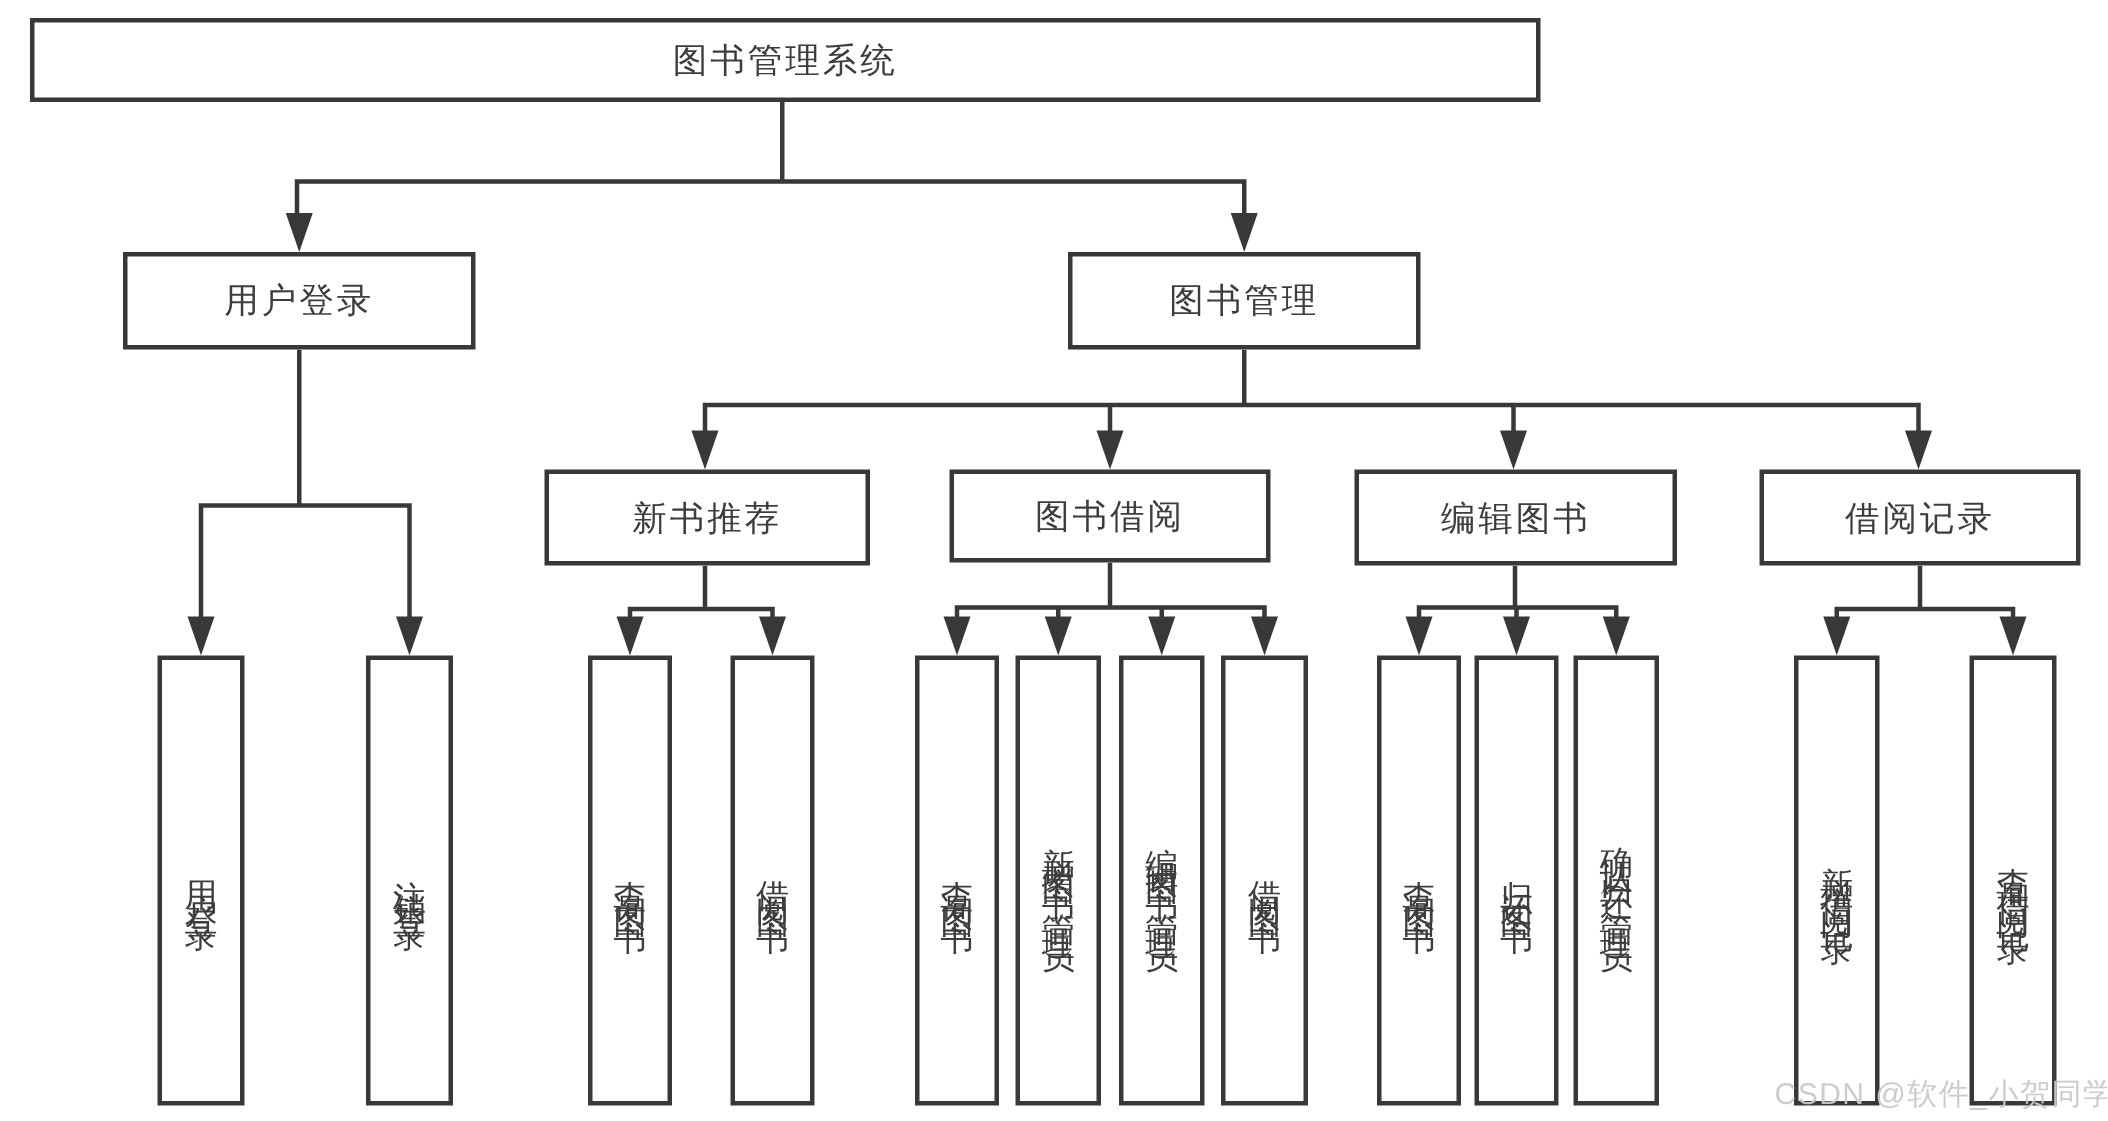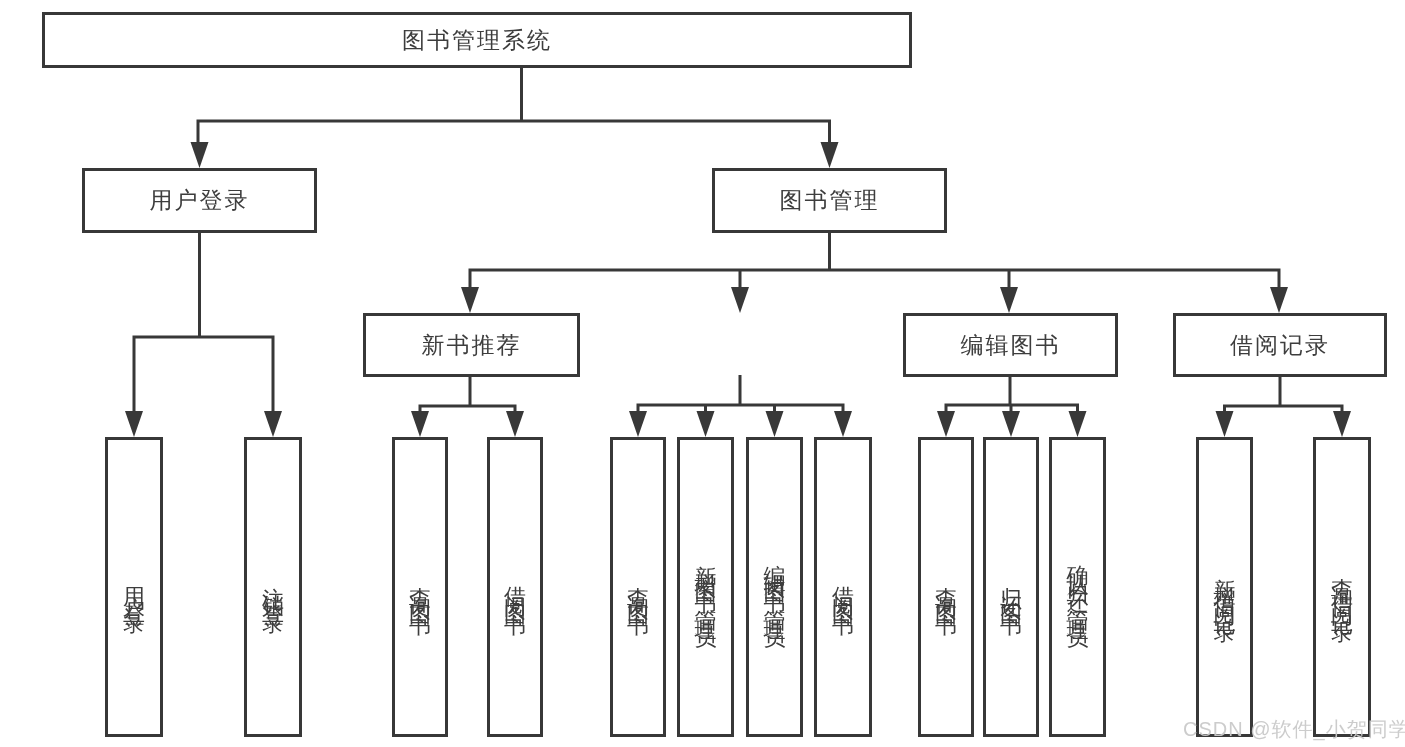--- a/index.html
+++ b/index.html
@@ -92,33 +92,36 @@
       <polygon points="765.5,411 783.5,411 774.5,437"></polygon>
       <polygon points="834,411 852,411 843,437"></polygon>
       <polygon points="937,411 955,411 946,437"></polygon>
       <polygon points="1002,411 1020,411 1011,437"></polygon>
       <polygon points="1068.5,411 1086.5,411 1077.5,437"></polygon>
       <polygon points="1215.5,411 1233.5,411 1224.5,437"></polygon>
       <polygon points="1333,411 1351,411 1342,437"></polygon>
     </g>
   </svg>
 
-  <div class="box hbox" style="left:20px; top:12px; width:870px; height:56px;margin-left:22px;">
+  <div class="box hbox" style="left:20px; top:12px; width:1007px; height:56px;">
     <span>图书管理系统</span>
   </div>
 
   <div class="box hbox" style="left:82px; top:168px; width:235px; height:65px;">
     <span>用户登录</span>
   </div>
   <div class="box hbox" style="left:712px; top:168px; width:235px; height:65px;">
     <span>图书管理</span>
   </div>
 
   <div class="box hbox" style="left:363px; top:313px; width:217px; height:64px;">
     <span>新书推荐</span>
+  </div>
+  <div class="box hbox" style="left:633px; top:313px; width:214px; height:62px;">
+    <span>图书借阅</span>
   </div>
   <div class="box hbox" style="left:903px; top:313px; width:215px; height:64px;">
     <span>编辑图书</span>
   </div>
   <div class="box hbox" style="left:1173px; top:313px; width:214px; height:64px;">
     <span>借阅记录</span>
   </div>
 
   <div class="box vbox" style="left:105px; top:437px; width:58px; height:300px;">
     <span>用户登录</span>

